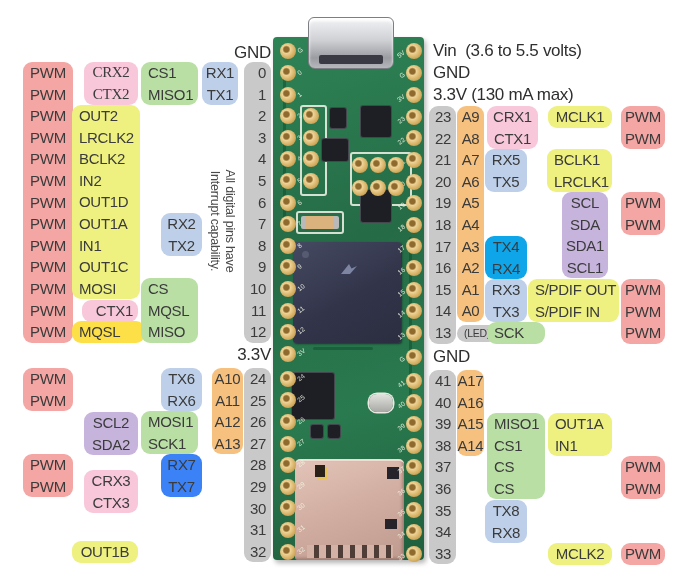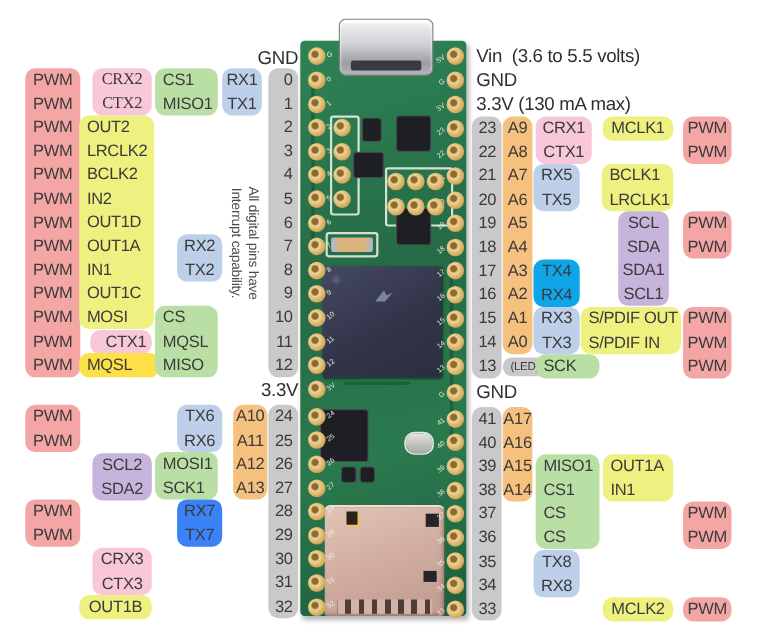--- a/index.html
+++ b/index.html
@@ -322,21 +322,21 @@
         <div class="pl">SCK1</div>
       </div>
       <div class="pill c" style="left: 23px; top: 454px; width: 50px; background: rgb(243, 166, 163);">
         <div class="pl">PWM</div>
         <div class="pl">PWM</div>
       </div>
       <div class="pill c" style="left: 161px; top: 454px; width: 41px; background: #3b82f6;">
         <div class="pl">RX7</div>
         <div class="pl">TX7</div>
       </div>
-      <div class="pill c" style="left: 84px; top: 498px; width: 54px; background: rgb(248, 200, 218);">
+      <div class="pill c" style="left: 84px; top: 470px; width: 54px; background: rgb(248, 200, 218);">
         <div class="pl">CRX3</div>
         <div class="pl">CTX3</div>
       </div>
       <div class="pill c" style="left: 72px; top: 541px; width: 66px; background: rgb(238, 240, 127);">
         <div class="pl">OUT1B</div>
       </div>
       <div class="pill r" style="left: 429px; top: 106px; width: 27px; background: rgb(201, 201, 201);">
         <div class="pl">23</div>
         <div class="pl">22</div>
         <div class="pl">21</div>

